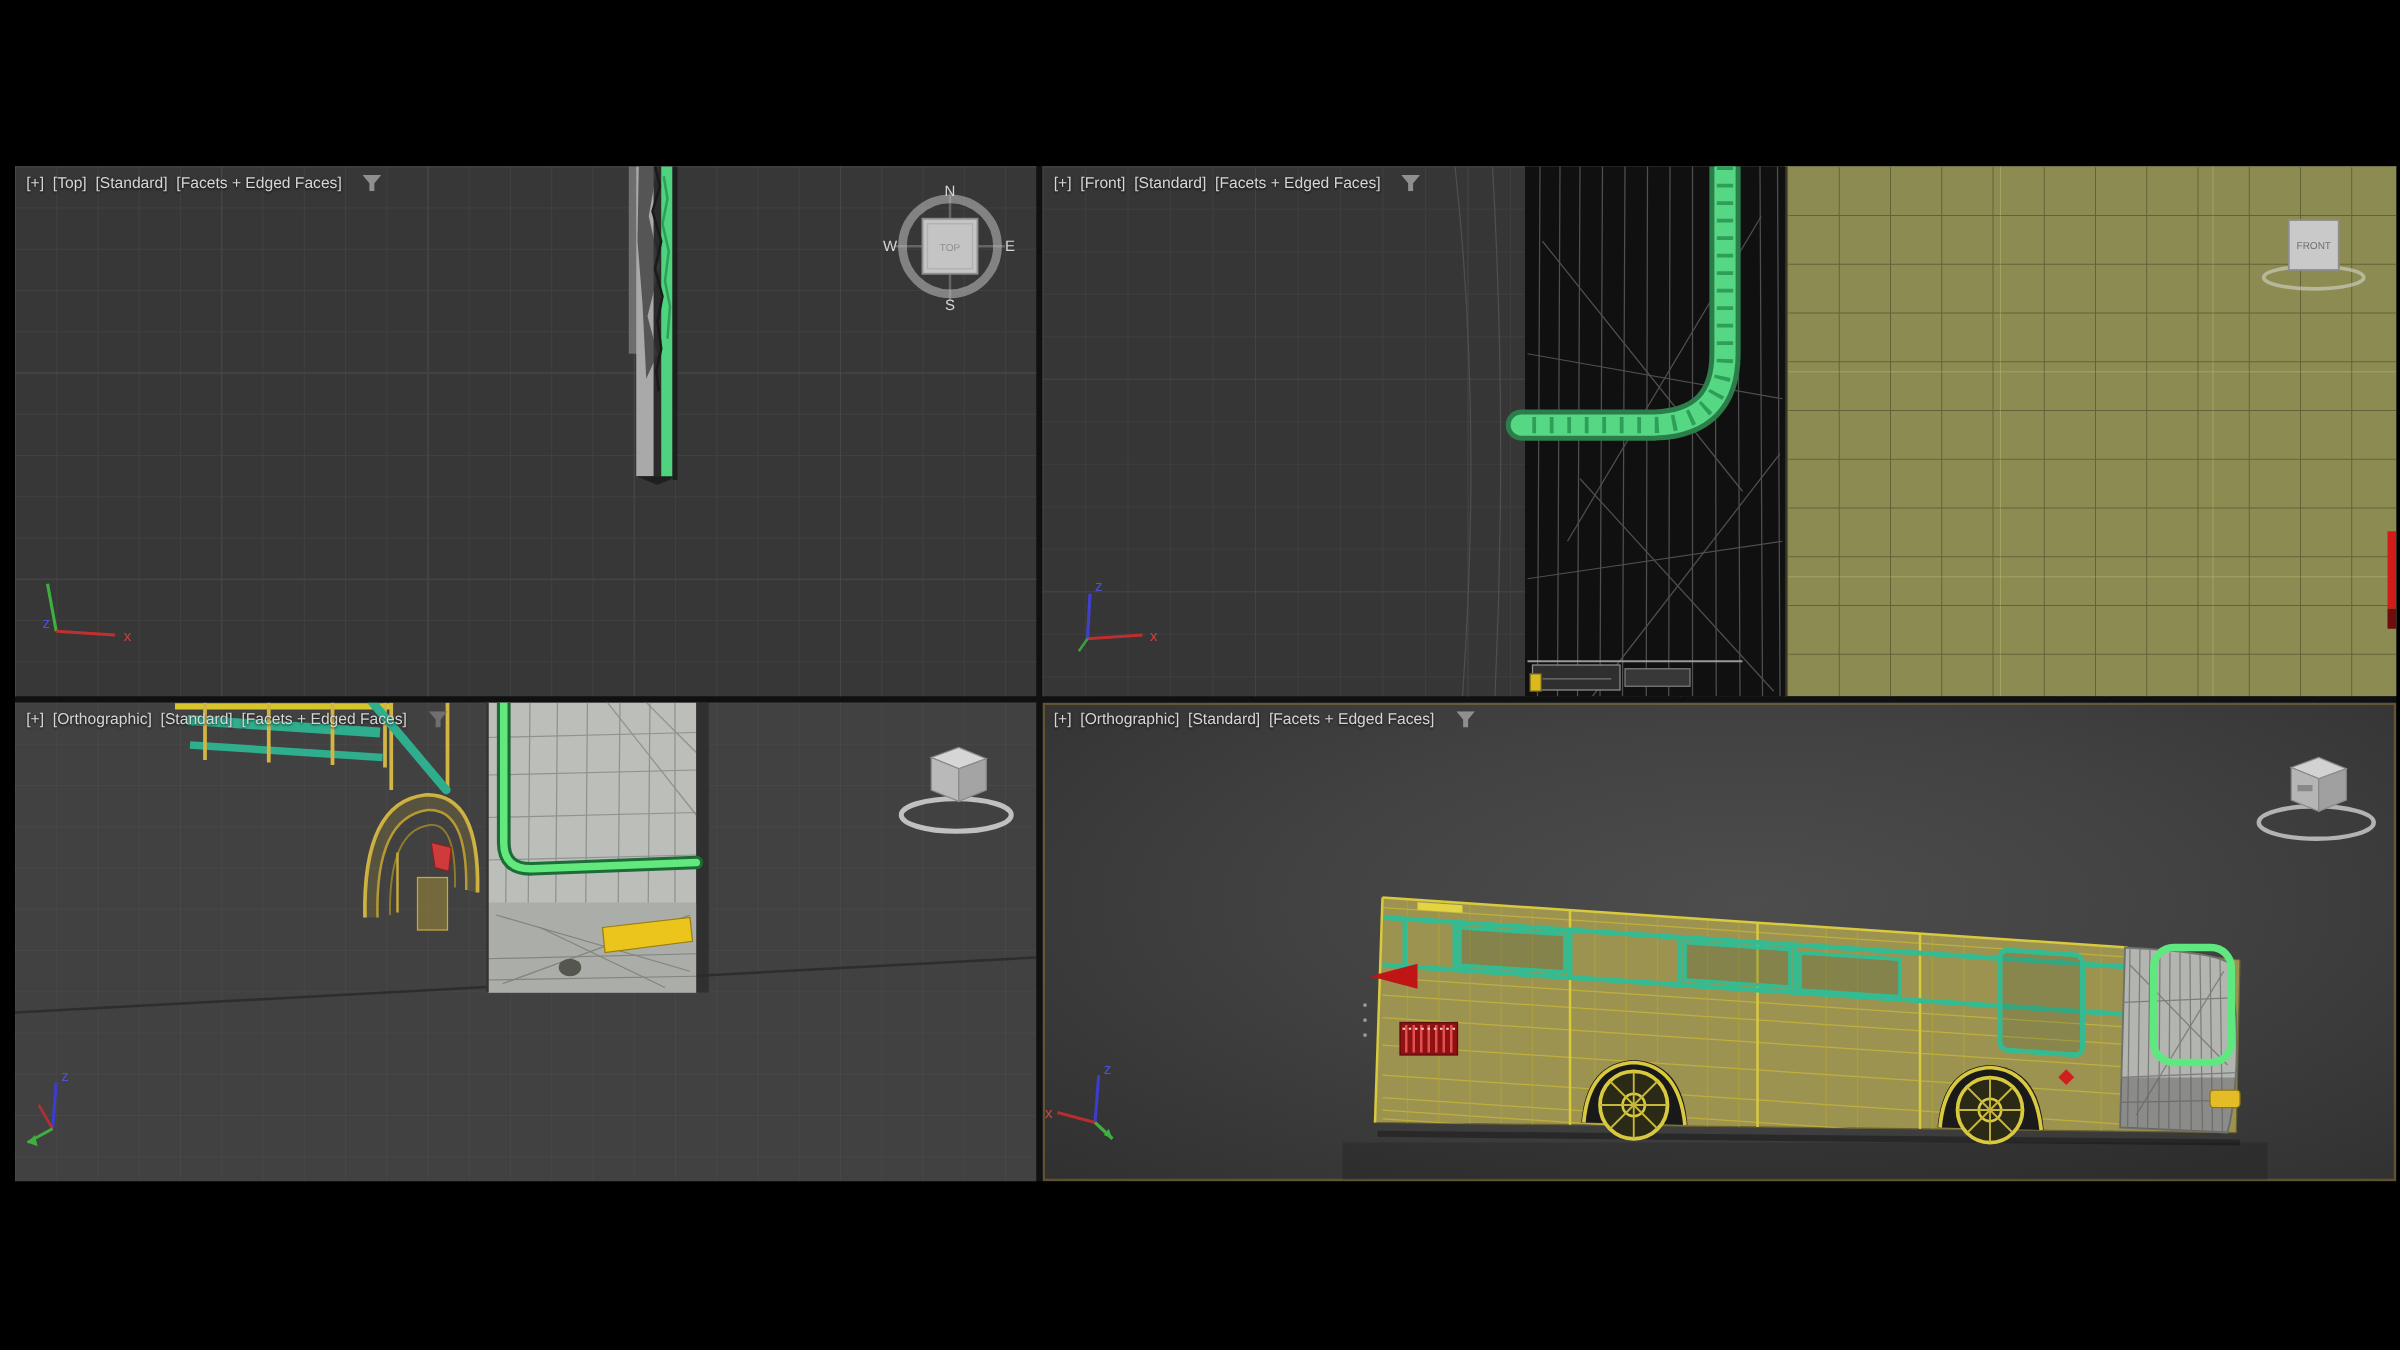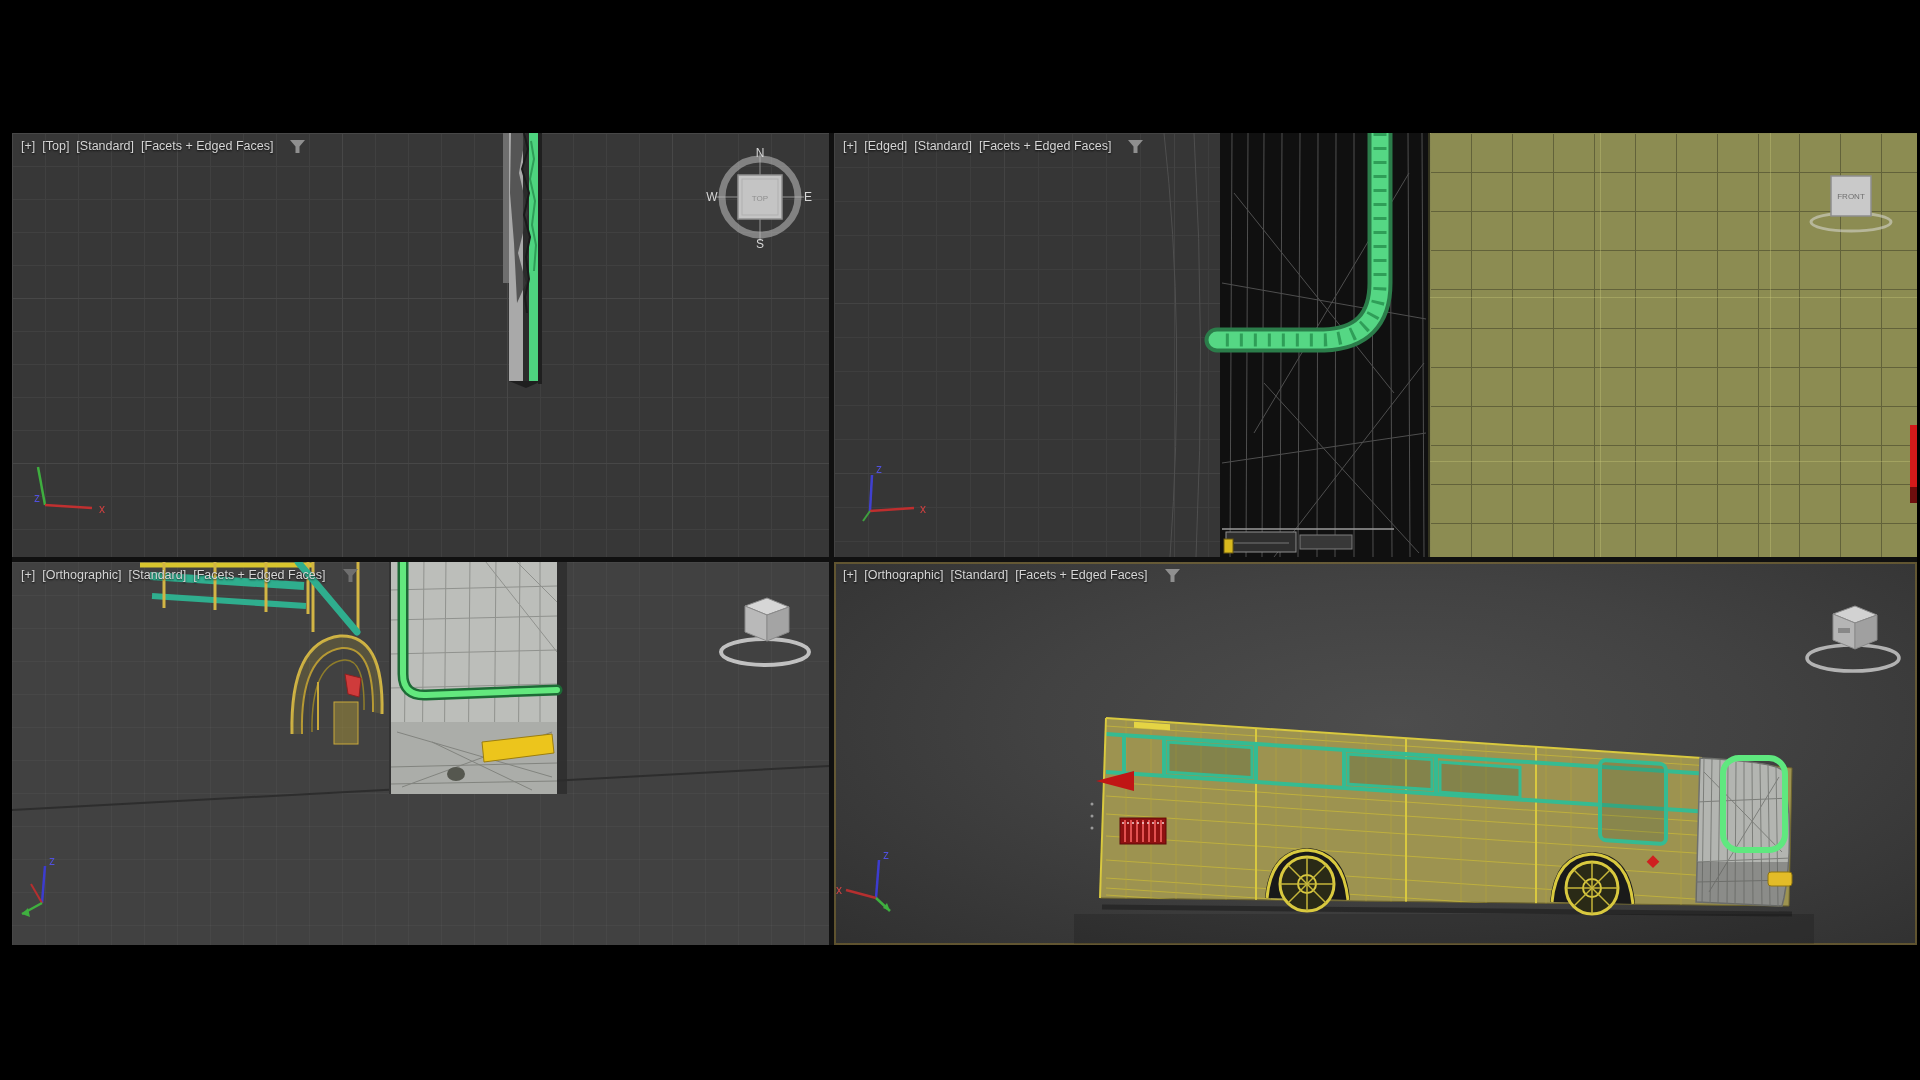--- a/index.html
+++ b/index.html
@@ -146,21 +146,21 @@
       <g>
         <line x1="36" y1="378" x2="38" y2="342" stroke="#4040cf" stroke-width="2.5"></line>
         <line x1="36" y1="378" x2="80" y2="375" stroke="#bf2e2e" stroke-width="2.5"></line>
         <line x1="36" y1="378" x2="29" y2="388" stroke="#3f9f3f" stroke-width="2"></line>
         <text x="86" y="380" font-size="12" fill="#cf4040">x</text>
         <text x="42" y="340" font-size="12" fill="#5050dd">z</text>
       </g>
     </svg>
     <div class="vp-label">
       <span>[+]</span>
-      <span>[Edged]</span>
+      <span>[Front]</span>
       <span>[Standard]</span>
       <span>[Facets + Edged Faces]</span>
       <svg class="funnel" width="15" height="13" viewBox="0 0 15 13">
         <path d="M0,0 H15 L9.5,6.5 V13 H5.5 V6.5 Z" fill="#8f8f8f"></path>
       </svg>
     </div>
   </div>
 
   <div class="vp vp-bl">
     <svg class="overlay" width="817" height="383" viewBox="0 0 817 383">

